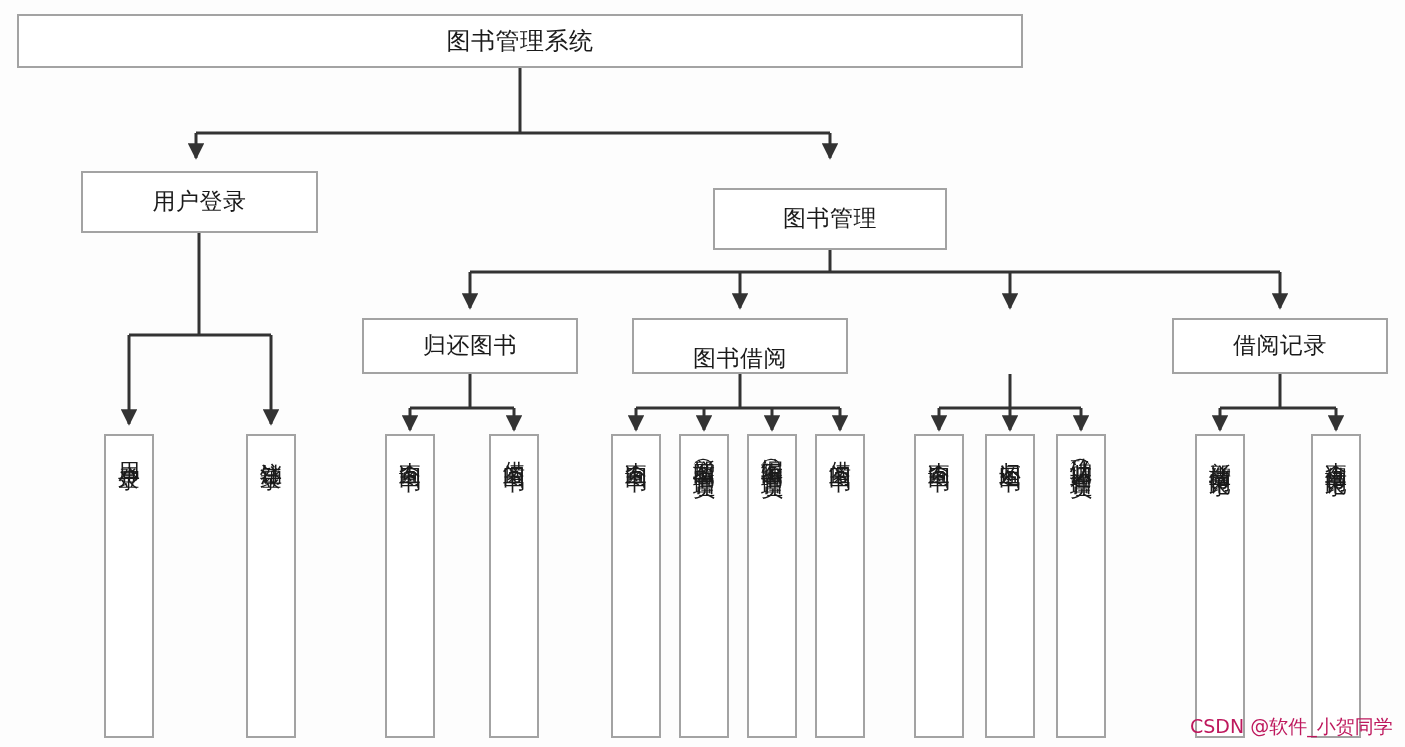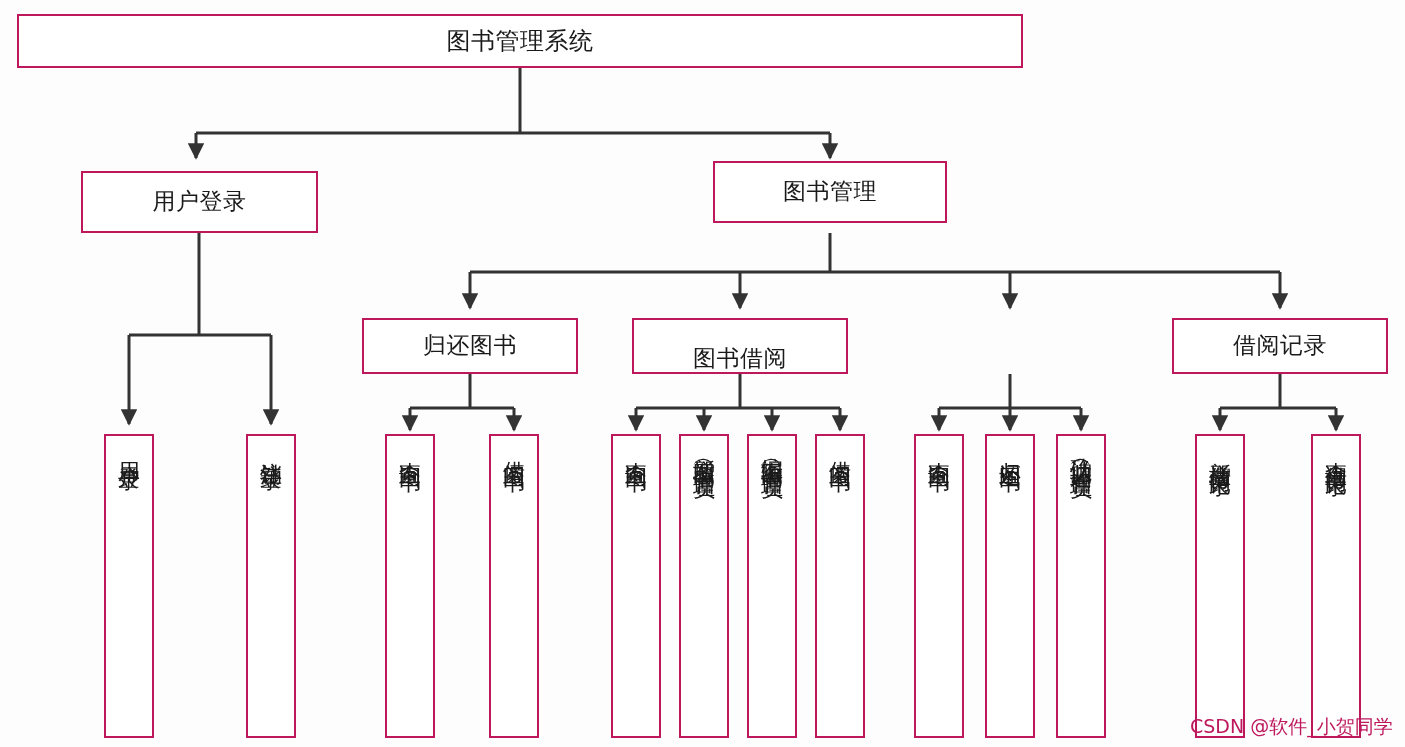--- a/index.html
+++ b/index.html
@@ -21,21 +21,21 @@
     left: 0;
     top: 0;
     width: 1405px;
     height: 747px;
     pointer-events: none;
   }
   .node {
     position: absolute;
     box-sizing: border-box;
     background: #ffffff;
-    border: 2px solid #be185d;
+    border: 2px solid #a3a3a3;
     display: flex;
     align-items: center;
     justify-content: center;
   }
   .node-label {
     color: #1a1a1a;
     line-height: 1.12;
     letter-spacing: 0.5px;
     white-space: nowrap;
   }
@@ -124,21 +124,21 @@
     </g>
   </svg>
 
   <div class="node horizontal root" style="left:17px; top:14px; width:1006px; height:54px;">
     <span class="node-label">图书管理系统</span>
   </div>
 
   <div class="node horizontal" style="left:81px; top:171px; width:237px; height:62px;">
     <span class="node-label">用户登录</span>
   </div>
-  <div class="node horizontal" style="left:713px; top:161px; width:234px; height:62px;text-align:center;">
+  <div class="node horizontal" style="left:713px; top:188px; width:234px; height:62px;text-align:center;">
     <span class="node-label">图书管理</span>
   </div>
 
   <div class="node horizontal" style="left:362px; top:318px; width:216px; height:56px;">
     <span class="node-label">归还图书</span>
   </div>
   <div class="node horizontal" style="left:632px; top:318px; width:216px; height:56px;align-items:flex-end;">
     <span class="node-label">图书借阅</span>
   </div>
   <div class="node horizontal" style="left:1172px; top:318px; width:216px; height:56px;font-family:Liberation Serif, serif;">

